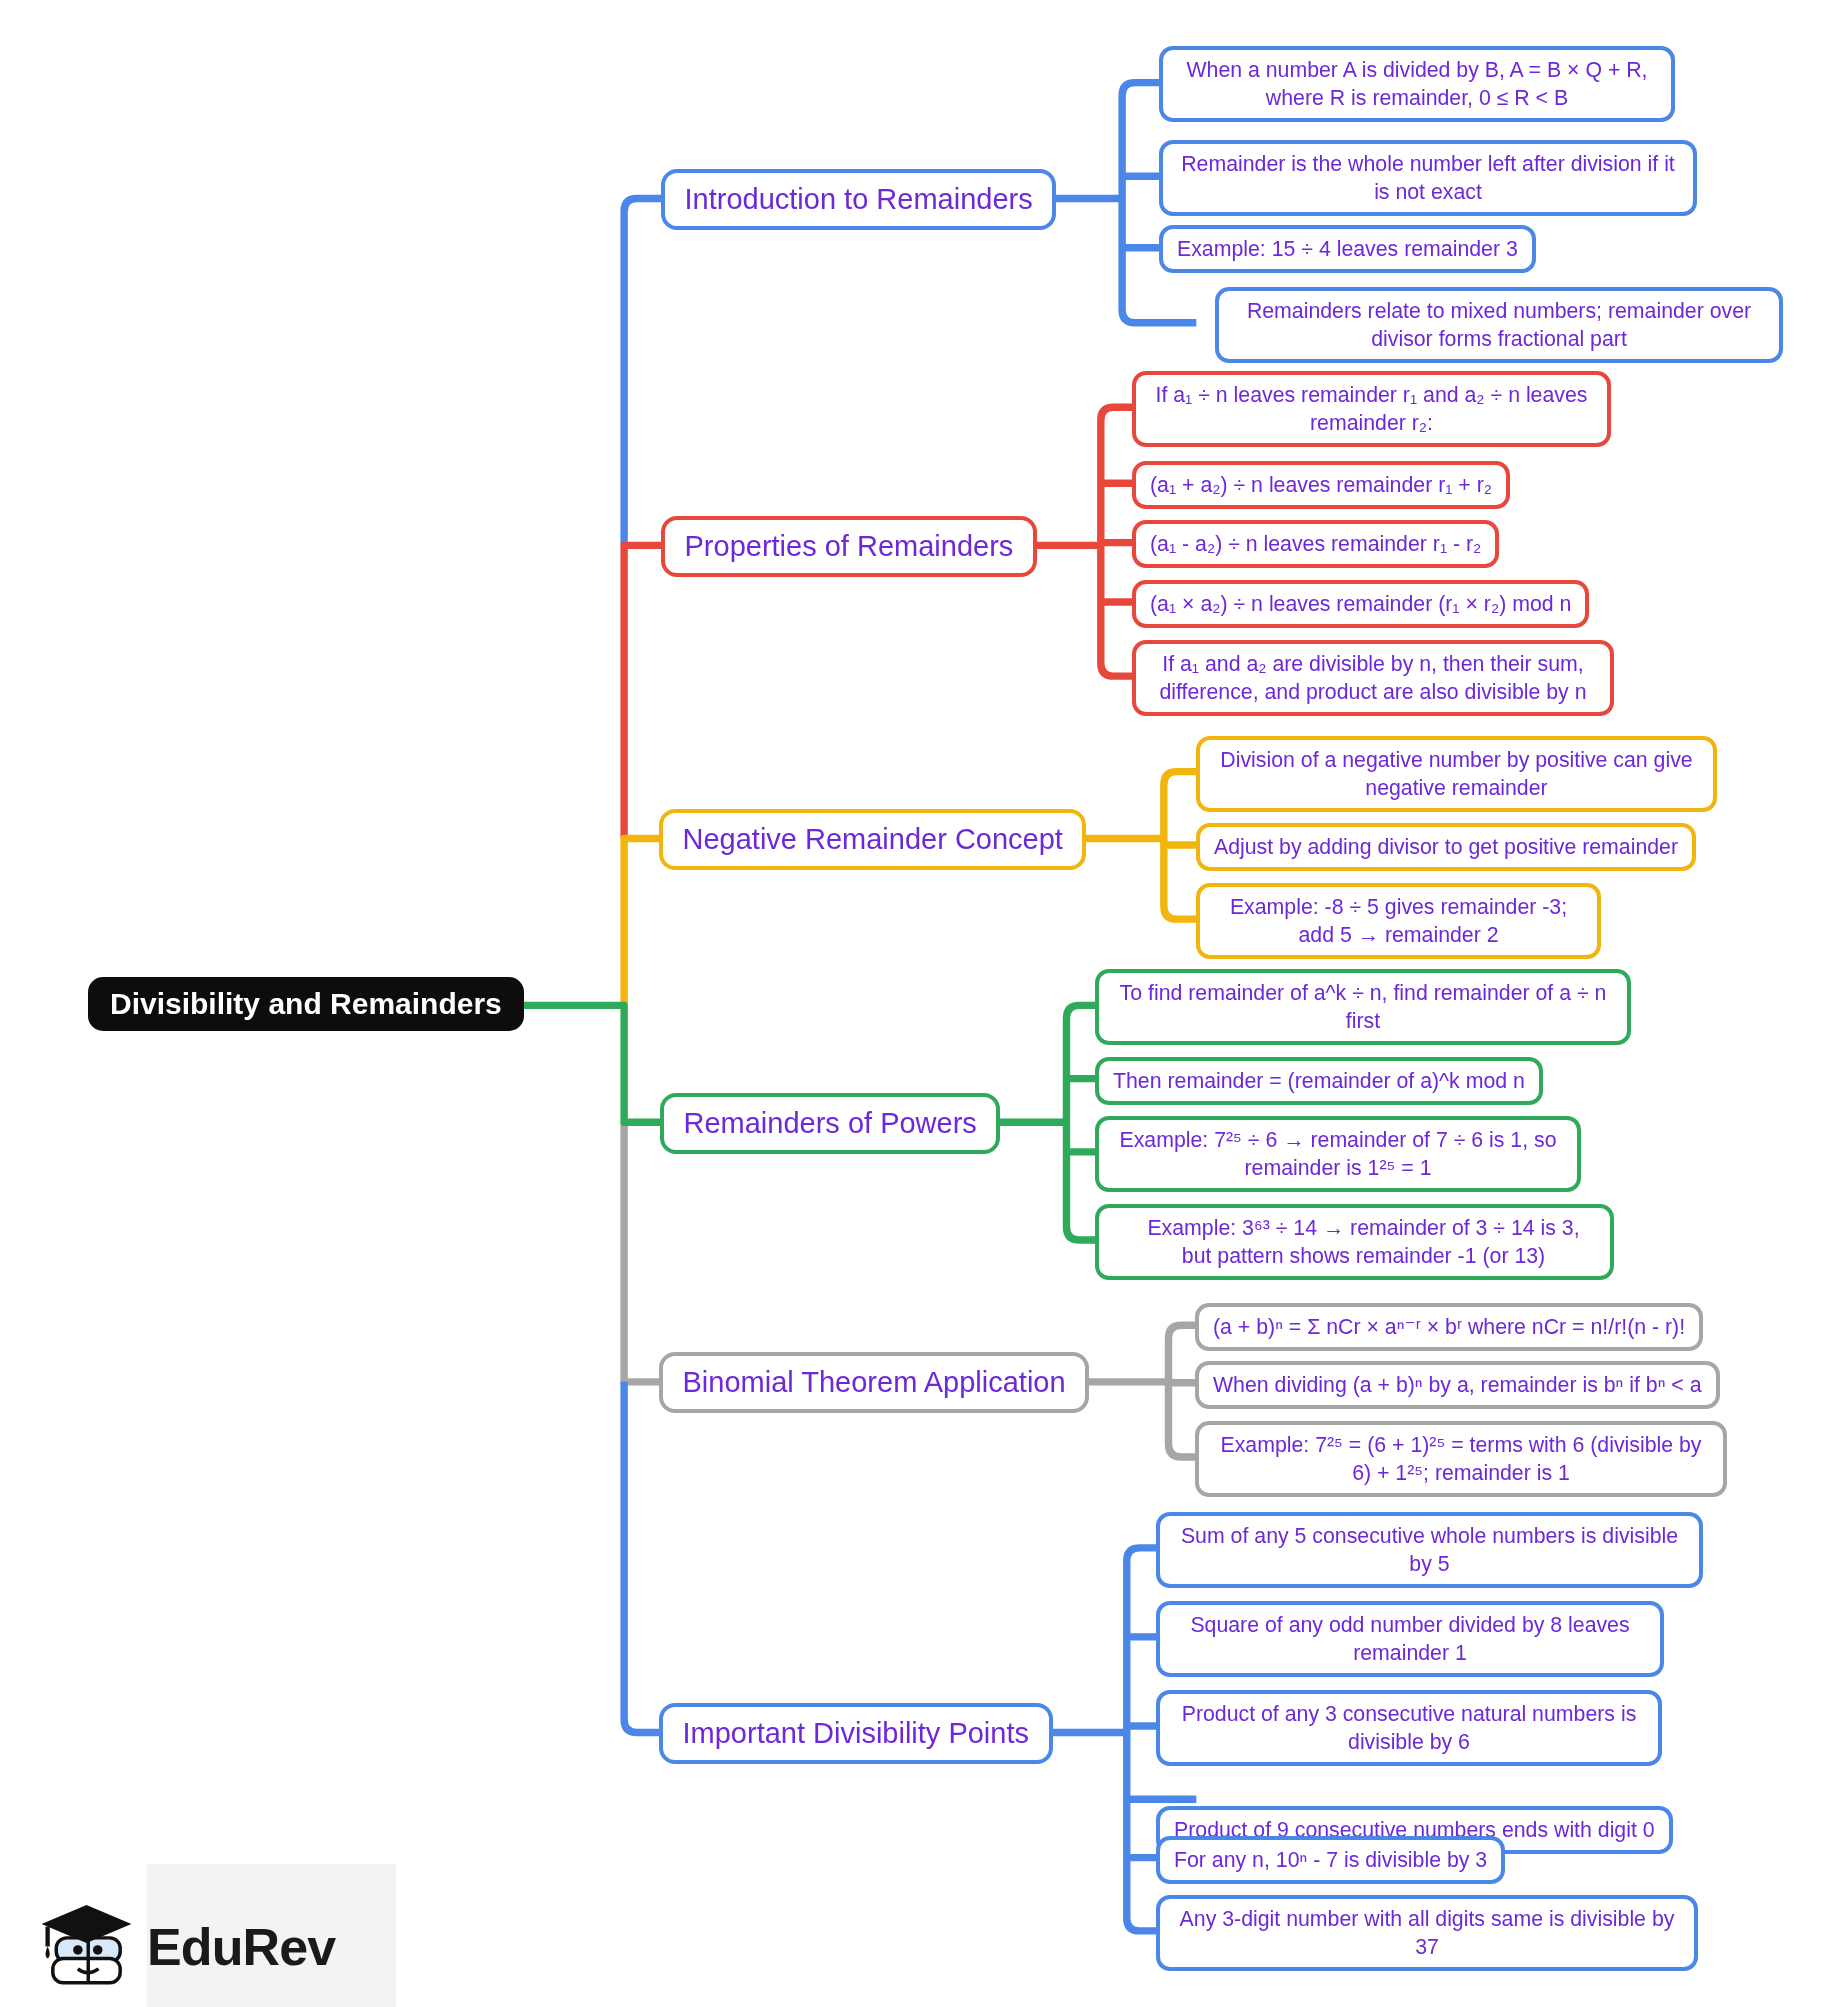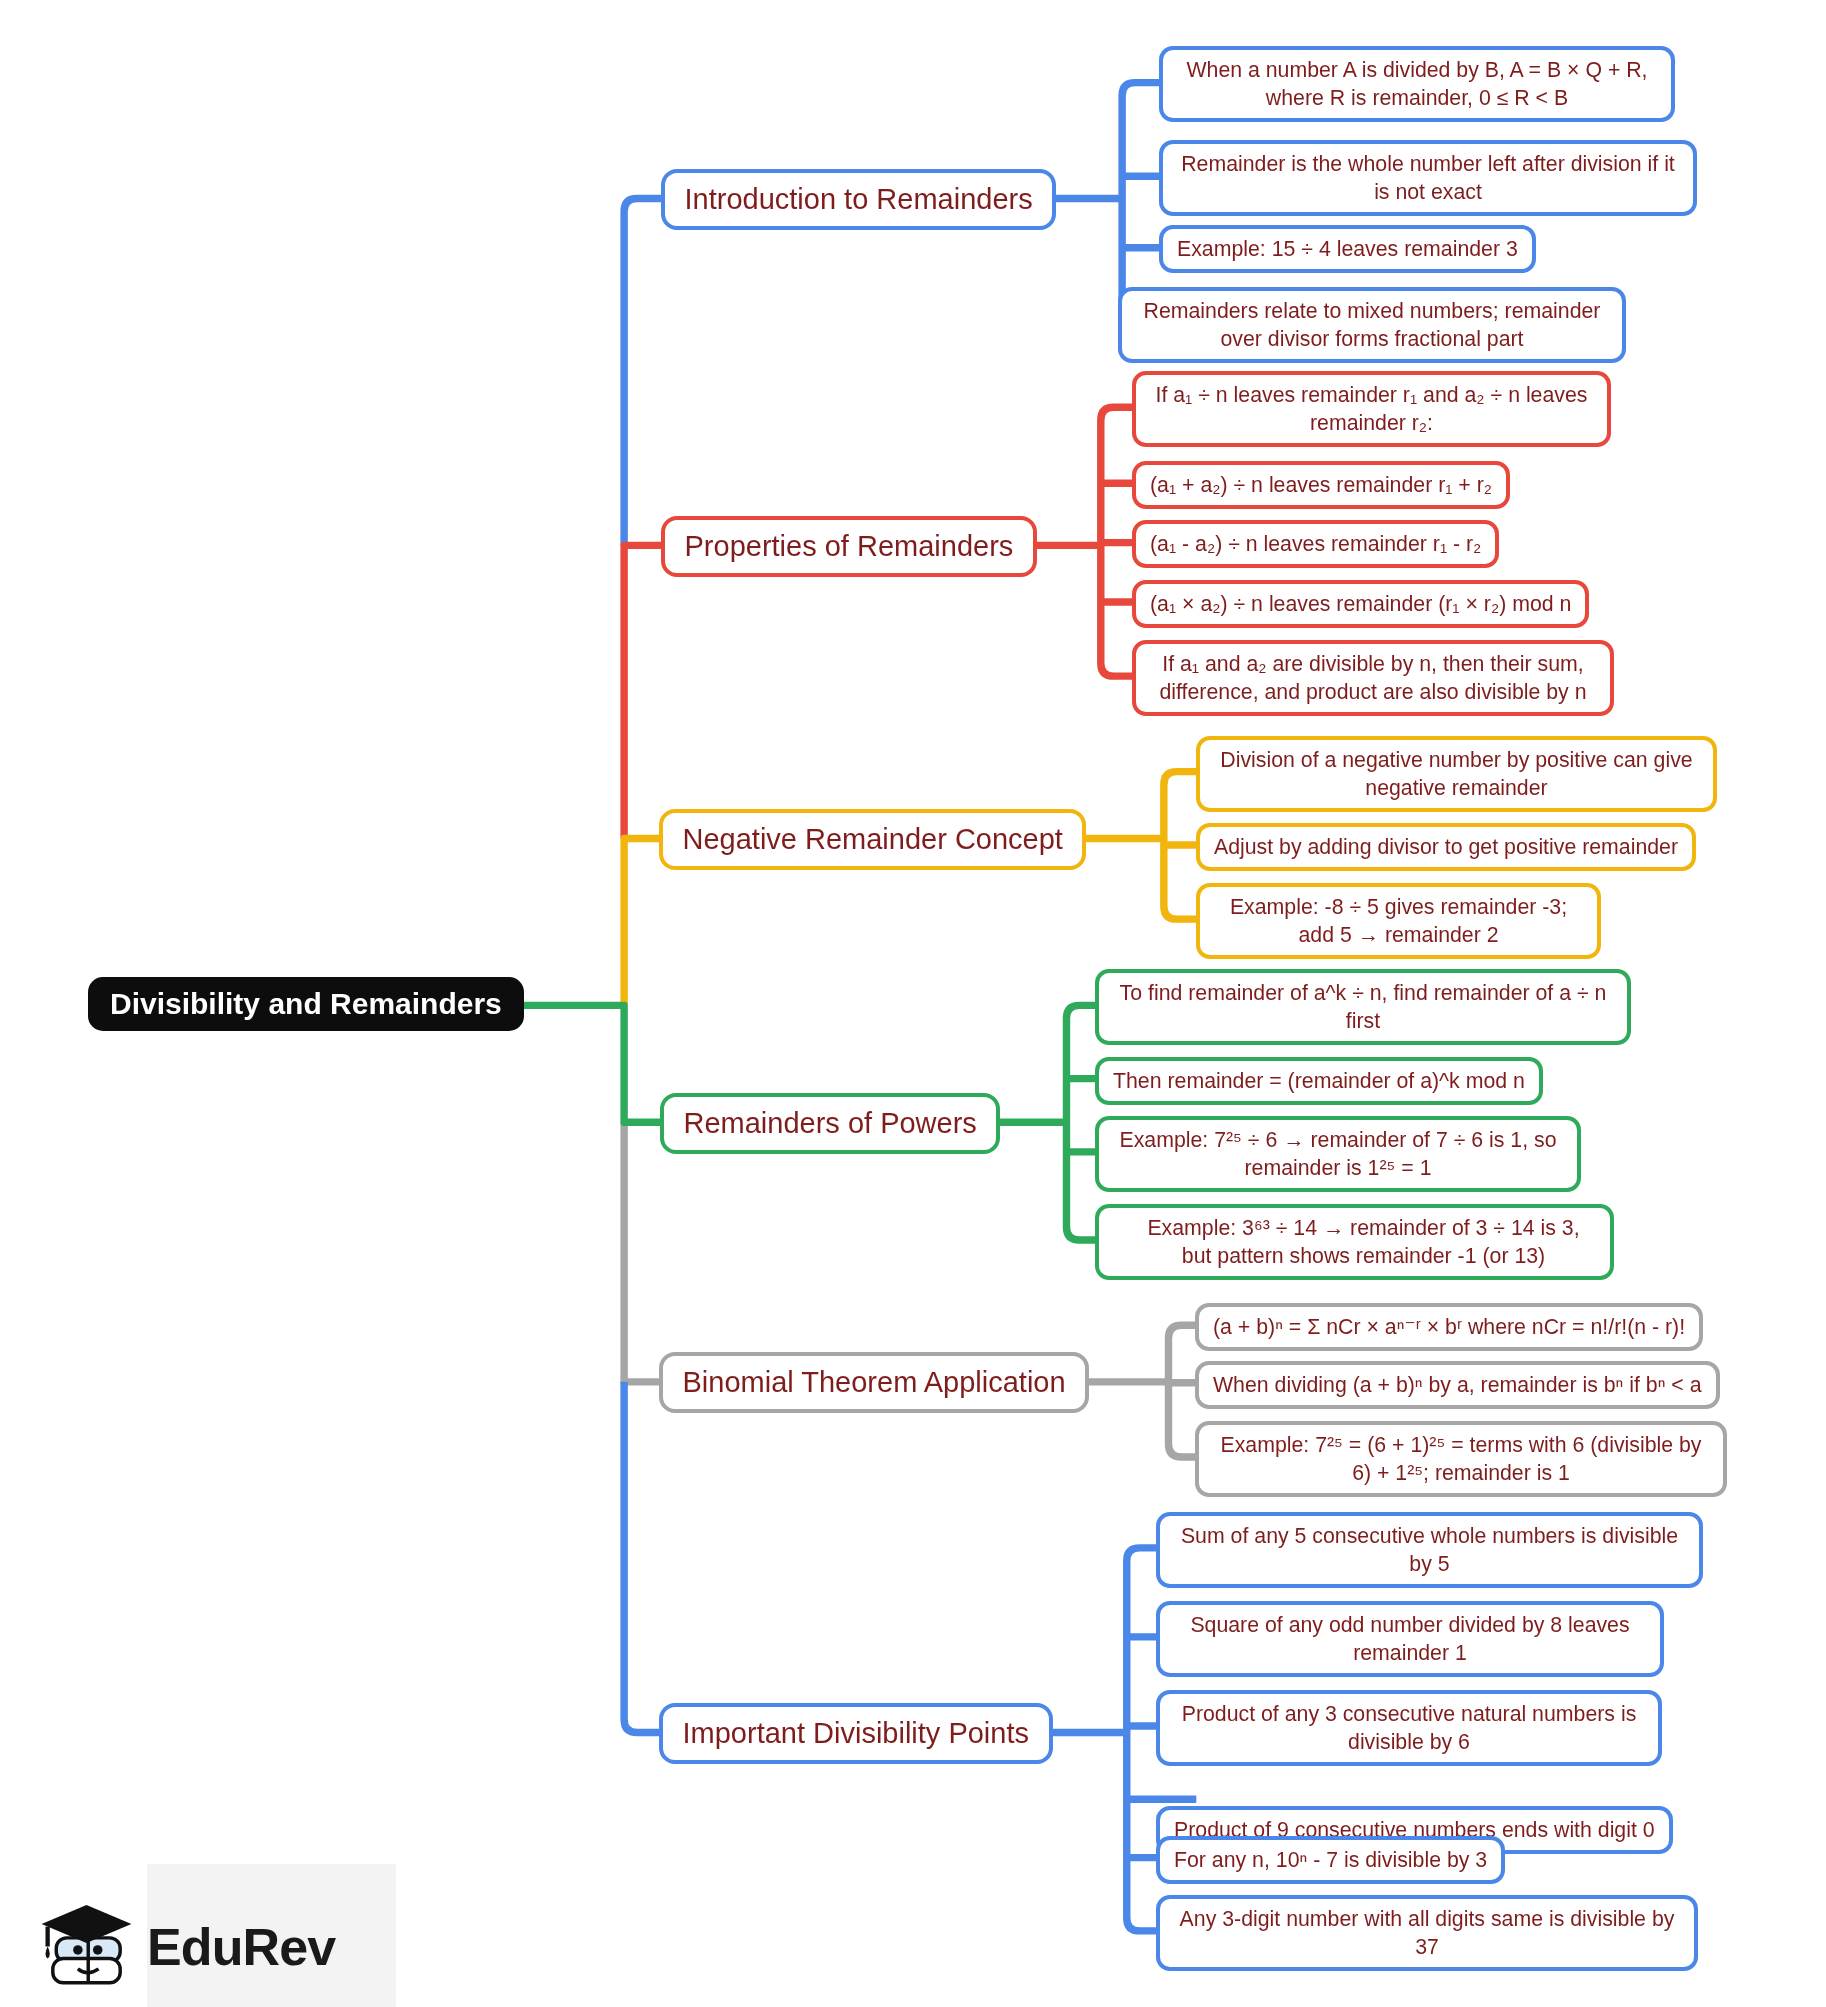--- a/index.html
+++ b/index.html
@@ -11,21 +11,21 @@
     background:#ffffff;
     font-family:"Liberation Sans","DejaVu Sans",sans-serif;
     overflow:hidden;
   }
   #wires{position:absolute;left:0;top:0;z-index:0;}
 
   .node{
     position:absolute;
     box-sizing:border-box;
     background:#ffffff;
-    color:#7f1d1d;
+    color:#6d28d9;
     z-index:1;
     text-align:center;
   }
   .leaf{
     border:4.6px solid #000;
     border-radius:14px;
     font-size:21.3px;
     line-height:1.34;
     padding:5.6px 14px;
     display:flex;
@@ -153,21 +153,21 @@
 
   <div class="node leaf c-blue" style="left:1159px;top:46px;width:516px;">
     <span>When a number A is divided by B, A = B × Q + R, where R is remainder, 0 ≤ R &lt; B</span>
   </div>
   <div class="node leaf c-blue" style="left:1159px;top:140px;width:538px;">
     <span>Remainder is the whole number left after division if it is not exact</span>
   </div>
   <div class="node leaf one c-blue" style="left:1159px;top:225px;">
     <span>Example: 15 ÷ 4 leaves remainder 3</span>
   </div>
-  <div class="node leaf c-blue" style="left:1118px;top:287px;width:508px;align-items:center;">
+  <div class="node leaf c-blue" style="left:1215px;top:287px;width:568px;align-items:center;">
     <span>Remainders relate to mixed numbers; remainder over divisor forms fractional part</span>
   </div>
 
   <div class="node leaf c-red" style="left:1132px;top:371px;width:479px;">
     <span>If a₁ ÷ n leaves remainder r₁ and a₂ ÷ n leaves remainder r₂:</span>
   </div>
   <div class="node leaf one c-red" style="left:1132px;top:461px;">
     <span>(a₁ + a₂) ÷ n leaves remainder r₁ + r₂</span>
   </div>
   <div class="node leaf one c-red" style="left:1132px;top:520px;">

